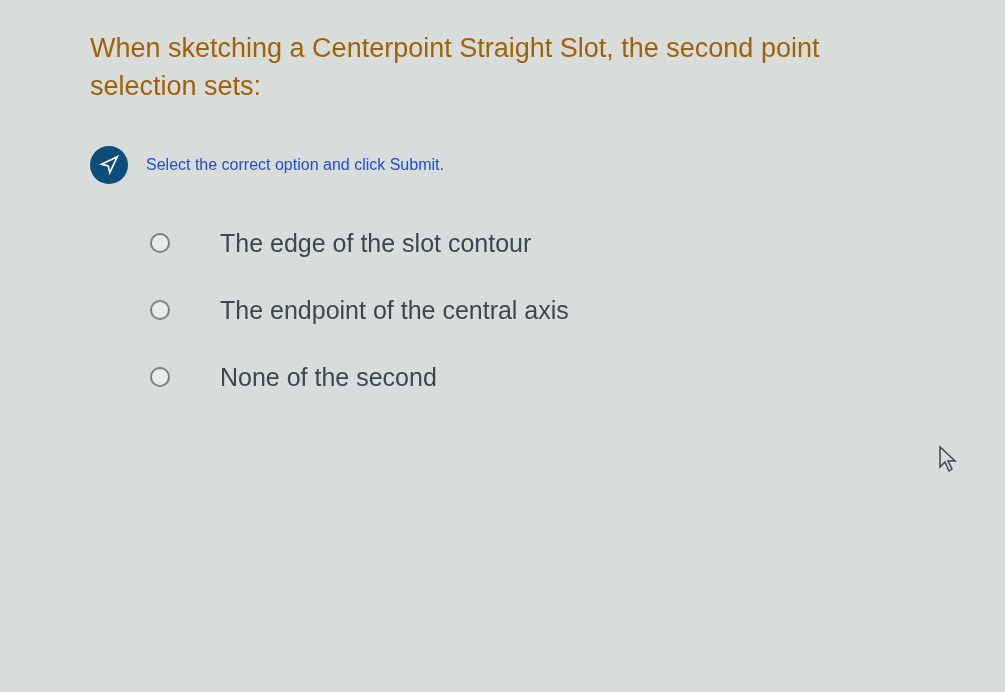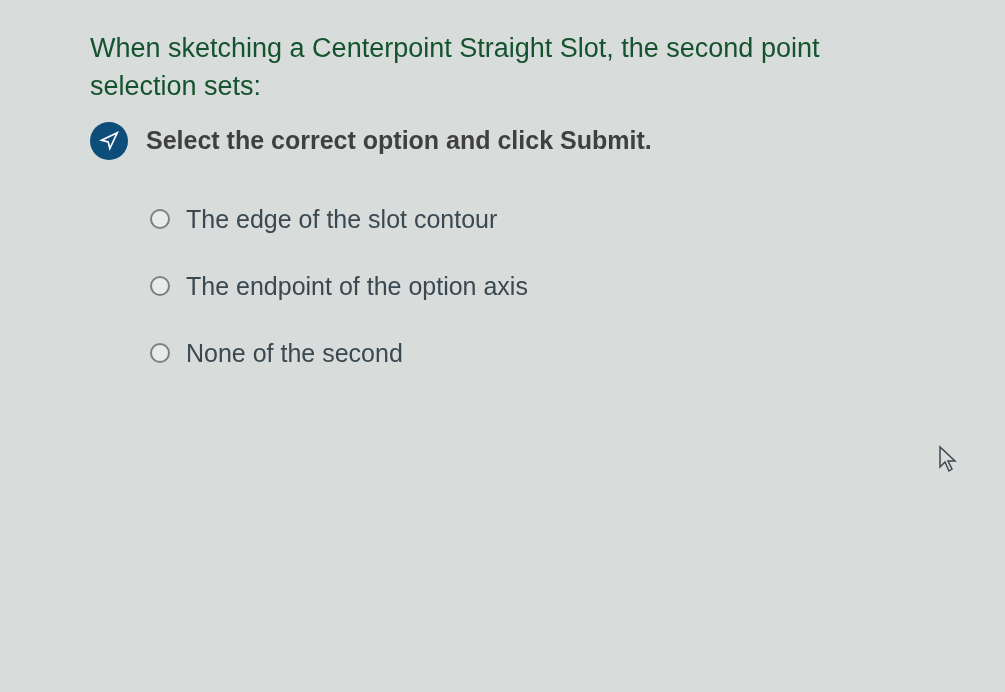--- a/index.html
+++ b/index.html
@@ -12,22 +12,22 @@
       background: #d8dcdb;
       width: 1005px;
       height: 692px;
       padding: 30px 90px;
       position: relative;
       color: #3a4850;
     }
     .question-text {
       font-size: 27px;
       line-height: 1.4;
-      color: #14532d;
-      margin-bottom: 16px;
+      color: #a16207;
+      margin-bottom: 40px;
       font-weight: 400;
     }
     .instruction-row {
       display: flex;
       align-items: center;
       gap: 18px;
       margin-bottom: 45px;
     }
     .instruction-icon {
       width: 38px;
@@ -37,31 +37,31 @@
       display: flex;
       align-items: center;
       justify-content: center;
       flex-shrink: 0;
     }
     .instruction-icon svg {
       width: 20px;
       height: 20px;
     }
     .instruction-text {
-      font-size: 25px;
-      color: #404040;
-      font-weight: 700;
+      font-size: 16px;
+      color: #1d4ed8;
+      font-weight: 400;
     }
     .options {
       padding-left: 60px;
     }
     .option-row {
       display: flex;
       align-items: center;
-      gap: 16px;
+      gap: 50px;
       margin-bottom: 38px;
       cursor: pointer;
     }
     .radio-outer {
       width: 20px;
       height: 20px;
       border: 2px solid #7a8288;
       border-radius: 50%;
       display: flex;
       align-items: center;
@@ -114,21 +114,21 @@
   <div class="option-row">
     <div class="radio-outer">
       
     </div>
     <div class="option-label">The edge of the slot contour</div>
   </div>
   <div class="option-row">
     <div class="radio-outer">
       
     </div>
-    <div class="option-label">The endpoint of the option axis</div>
+    <div class="option-label">The endpoint of the central axis</div>
   </div>
   <div class="option-row">
     <div class="radio-outer">
       
     </div>
     <div class="option-label">None of the second</div>
   </div>
 </div>
 
 <div class="cursor-icon">

